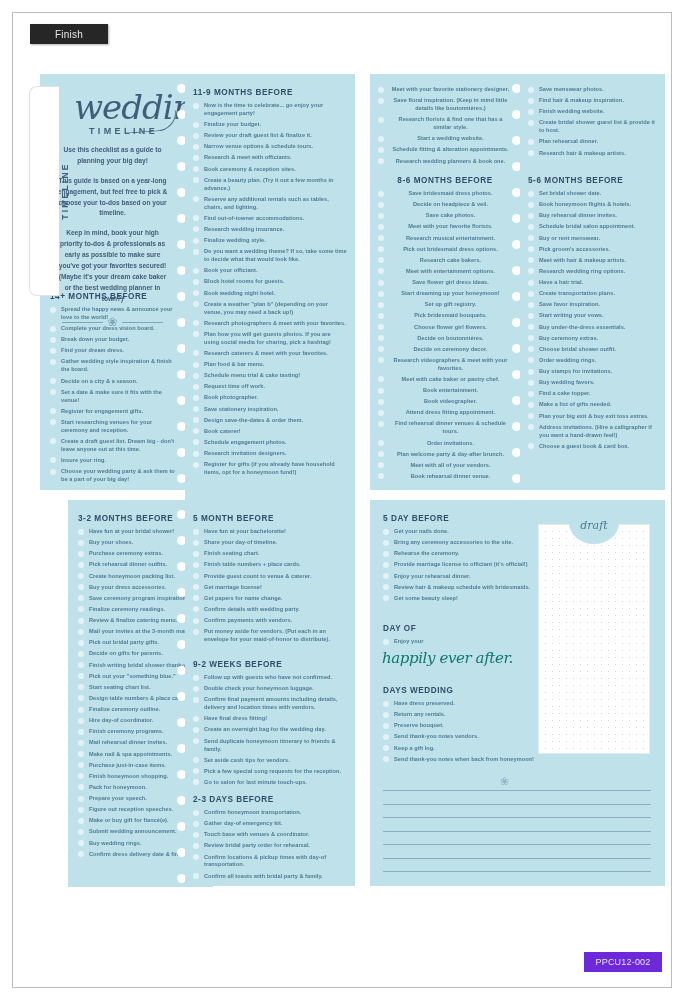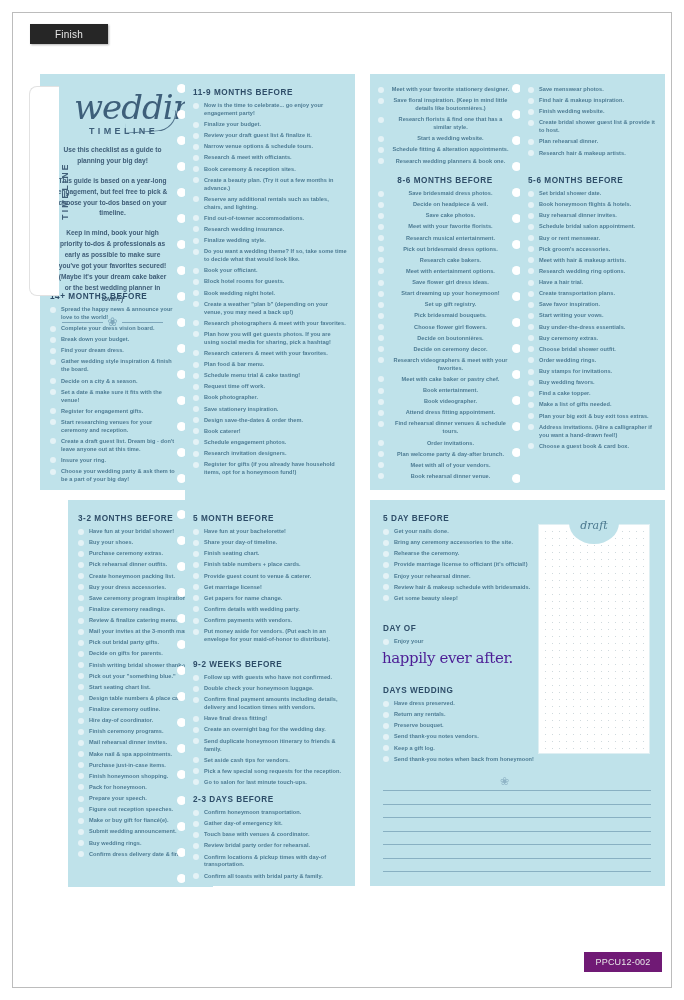--- a/index.html
+++ b/index.html
@@ -27,21 +27,21 @@
     font-size: 10px;
     display: flex; align-items: center; justify-content: center;
     letter-spacing: .2px;
     box-shadow: 1px 1px 2px rgba(0,0,0,.3);
   }
 
   
   .footer-code {
     position: absolute; left: 584px; top: 952px;
     width: 78px; height: 20px;
-    background: #701a75; color: #e8e8e8;
+    background: #6d28d9; color: #e8e8e8;
     font-size: 9px;
     display: flex; align-items: center; justify-content: center;
     letter-spacing: .2px;
   }
 
   
   .panel {
     position: absolute;
     background: #bfe2ea;
   }
@@ -144,22 +144,22 @@
     width: 6px; height: 6px; border-radius: 50%;
     background: #e4f2f6;
   }
 
   
   .col-pad  { position: absolute; left: 10px; right: 8px; }
   .col-pad2 { position: absolute; left: 8px;  right: 8px; }
 
   
   .happily {
-    font-family: "DejaVu Serif", serif; 
-    font-size: 15px; color: #4c1d95;
+    font-family: "DejaVu Serif", serif; font-style: italic;
+    font-size: 15px; color: #0f766e;
     margin: 1px 0 0 -1px; letter-spacing: -.4px;
     white-space: nowrap;
   }
 
   
   .notes-box {
     position: absolute; left: 538px; top: 524px;
     width: 112px; height: 230px;
     background: #ffffff;
     border: 1px solid #dfeff3;

